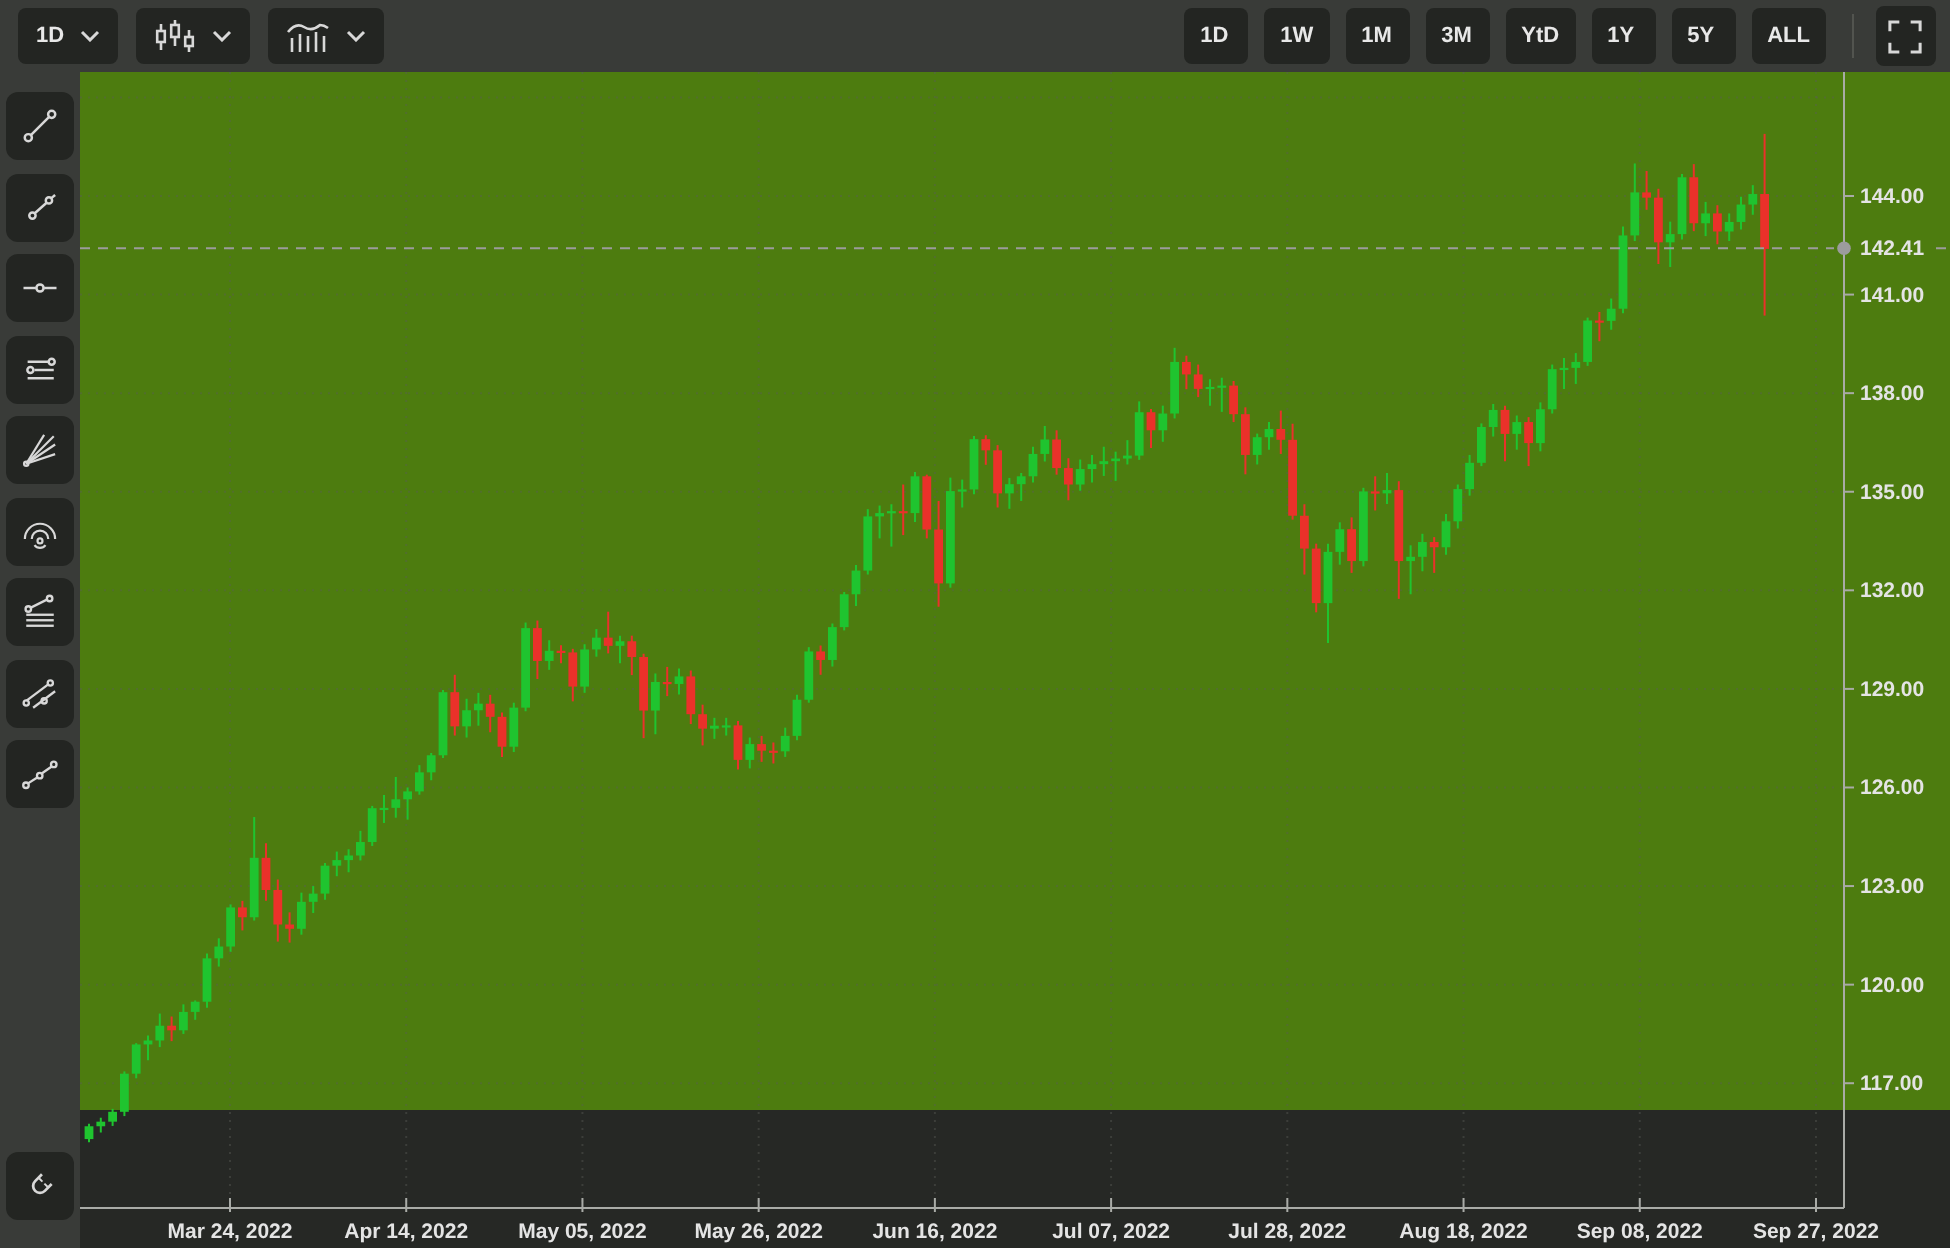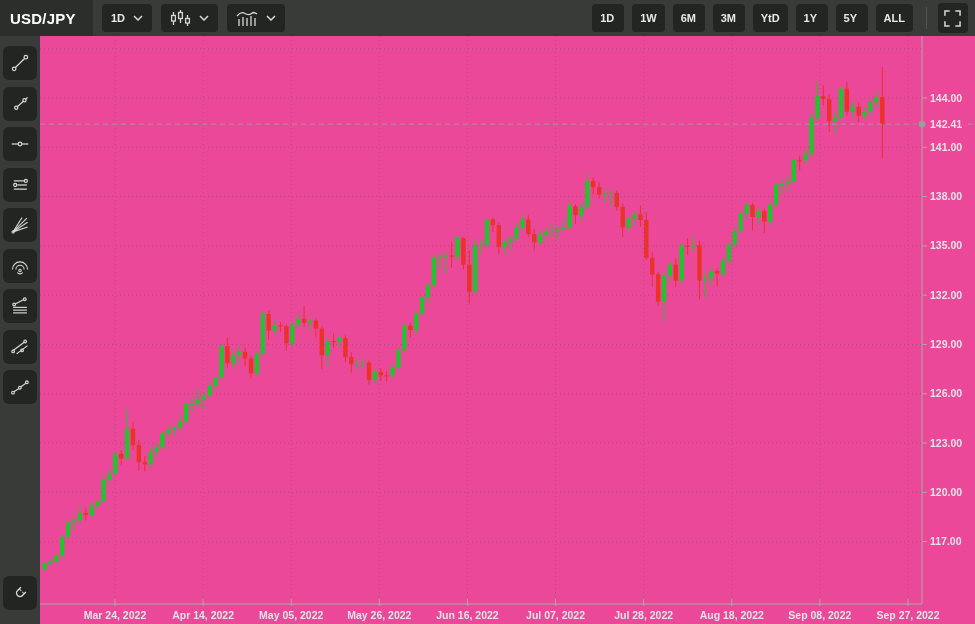--- a/index.html
+++ b/index.html
@@ -35,35 +35,32 @@
   .sidebar{
     position:absolute;top:36px;left:0;width:40px;height:588px;
     background:#393b38;z-index:4;
   }
   .tool{
     position:absolute;left:3px;width:34px;height:34px;background:#232522;
     border-radius:6px;display:flex;align-items:center;justify-content:center;cursor:pointer;
   }
   
   .chart{
-    position:absolute;top:36px;left:40px;width:935px;height:588px;background:#ec4899;
+    position:absolute;top:36px;left:40px;width:935px;height:519px;background:#4d7c0f;
   }
   .grid{stroke:#5a5e57;stroke-opacity:.42;stroke-width:1;stroke-dasharray:1 3;}
   .axis{stroke:#a9aba7;stroke-width:1;}
   .lastline{stroke:#9c9c9c;stroke-width:1;stroke-dasharray:5 4;}
   text.pricelabel{fill:#e4e4e4;font-size:10.5px;font-weight:700;font-family:"Liberation Sans",sans-serif;}
   text.datelabel{fill:#e4e4e4;font-size:10.5px;font-weight:700;text-anchor:middle;font-family:"Liberation Sans",sans-serif;}
 </style>
 </head>
 <body>
 
 <div class="toolbar">
-  <div class="symbol-block">
-    <span>USD/JPY</span>
-  </div>
 
   <button class="btn dd">
     <span class="lbl">1D</span>
     <svg class="icon" width="10" height="6" viewBox="0 0 10 6">
         <path d="M1 1 L5 5 L9 1" fill="none" stroke="#d8d8d8" stroke-width="1.5"></path>
       </svg>
   </button>
 
   <button class="btn dd">
     <svg class="icon" width="21" height="18" viewBox="0 0 21 18" fill="none" stroke="#d8d8d8" stroke-width="1.3">
@@ -91,21 +88,21 @@
     <svg class="icon" width="10" height="6" viewBox="0 0 10 6">
         <path d="M1 1 L5 5 L9 1" fill="none" stroke="#d8d8d8" stroke-width="1.5"></path>
       </svg>
   </button>
 
   <div class="spacer"></div>
 
   <div id="range-buttons" style="display:flex;align-items:center;">
       <button class="btn range-btn">1D</button>
       <button class="btn range-btn">1W</button>
-      <button class="btn range-btn">6M</button>
+      <button class="btn range-btn">1M</button>
       <button class="btn range-btn">3M</button>
       <button class="btn range-btn">YtD</button>
       <button class="btn range-btn">1Y</button>
       <button class="btn range-btn">5Y</button>
       <button class="btn range-btn">ALL</button>
     </div>
 
   <div class="tb-divider"></div>
 
   <button class="btn fs-btn">

